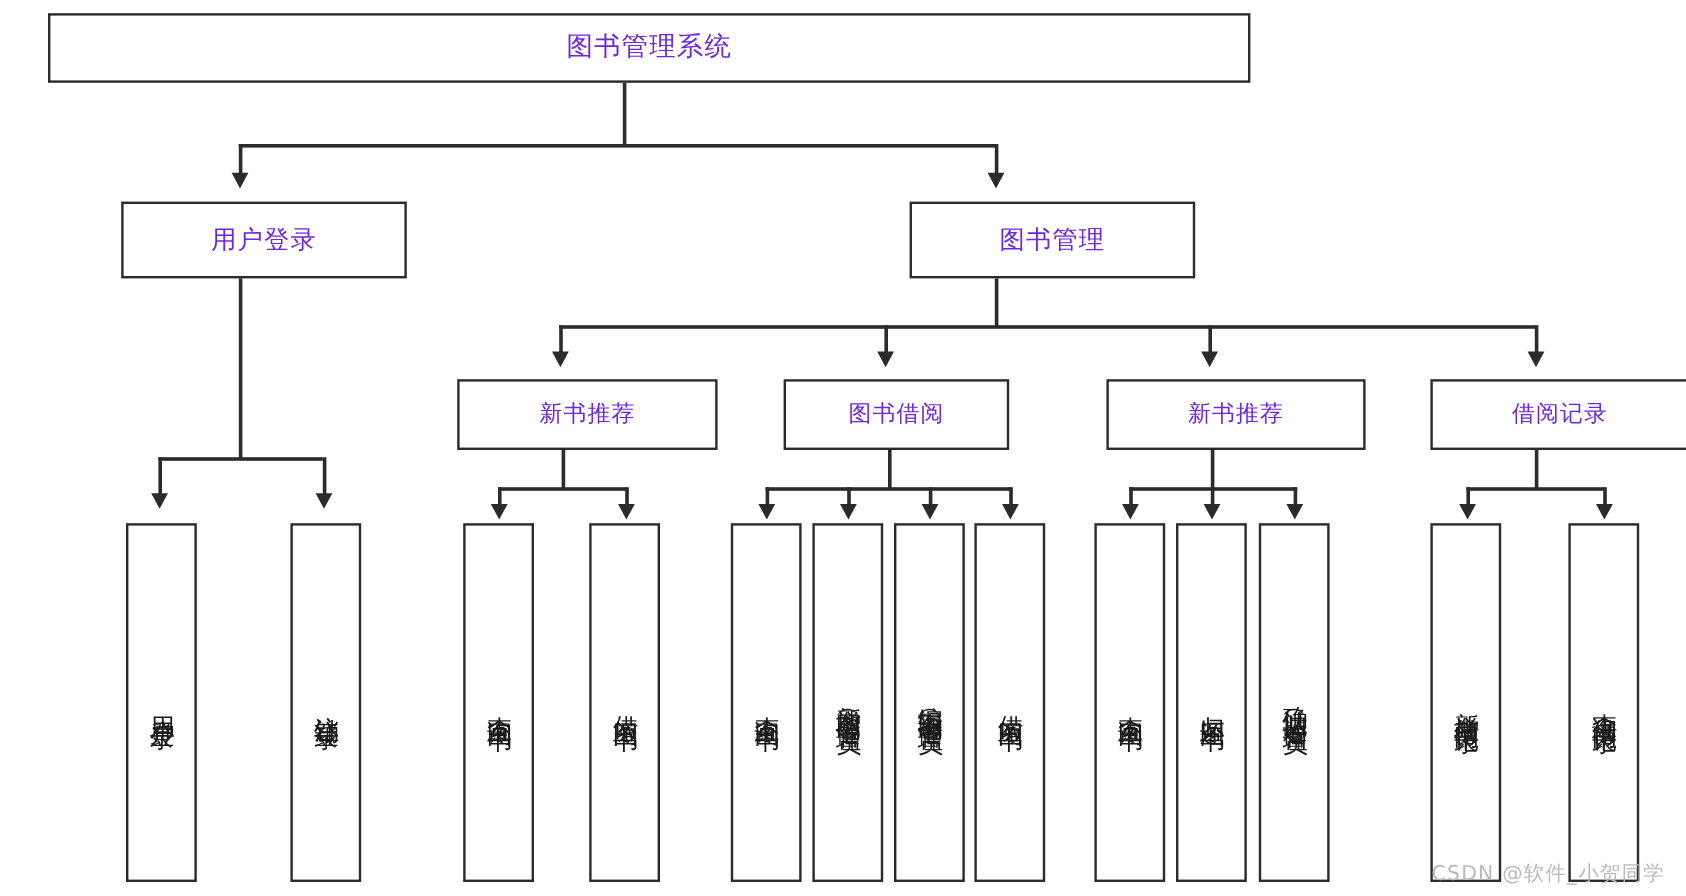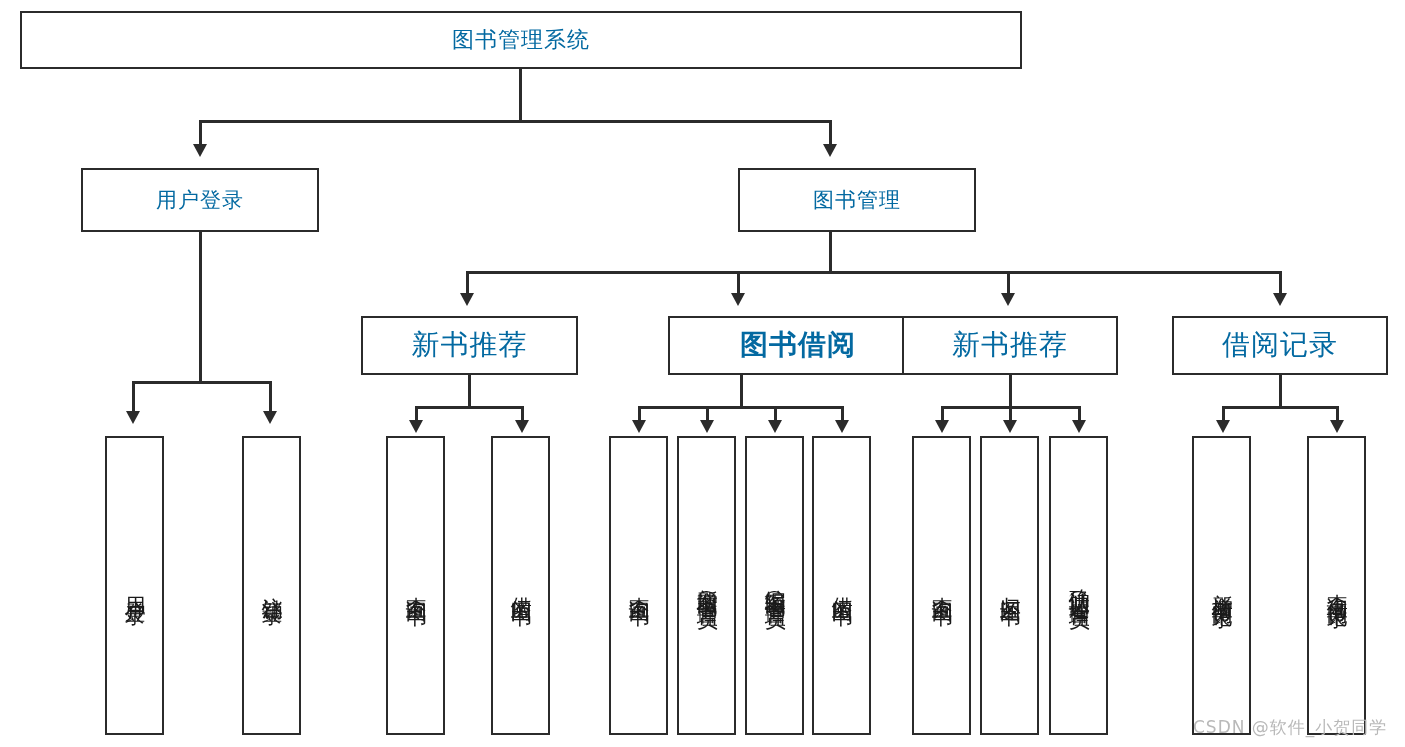--- a/index.html
+++ b/index.html
@@ -17,32 +17,33 @@
 
   
   .node{
     position:absolute;
     box-sizing:border-box;
     background:#ffffff;
     border:2.5px solid #2b2b2b;
     display:flex;
     align-items:center;
     justify-content:center;
-    color:#0369a1;
+    color:#6d28d9;
+    margin-left:20px;
   }
   .node-label{
     font-size:21px;
     line-height:1.15;
     letter-spacing:1px;
     white-space:nowrap;
   }
 
   .root .node-label{font-size:22px;}
   .lvl2 .node-label{font-size:21px;}
-  .lvl3 .node-label{font-size:28px;}
+  .lvl3 .node-label{font-size:19px;}
 
   
   .leaf{
     position:absolute;
     box-sizing:border-box;
     background:#ffffff;
     border:2.5px solid #2b2b2b;
     display:flex;
     align-items:center;
     justify-content:center;
@@ -125,21 +126,21 @@
 
   <div class="edge-v" style="left:1007px;top:271px;height:24px;"></div>
   <div class="arrow" style="left:1001px;top:293px;"></div>
 
   <div class="edge-v" style="left:1279px;top:271px;height:24px;"></div>
   <div class="arrow" style="left:1273px;top:293px;"></div>
 
   <div class="node lvl3" style="left:361px;top:316px;width:217px;height:59px;">
     <span class="node-label">新书推荐</span>
   </div>
-  <div class="node lvl3" style="left:668px;top:316px;width:260px;height:59px;font-weight:bold;">
+  <div class="node lvl3" style="left:633px;top:316px;width:188px;height:59px;">
     <span class="node-label">图书借阅</span>
   </div>
   <div class="node lvl3" style="left:902px;top:316px;width:216px;height:59px;">
     <span class="node-label">新书推荐</span>
   </div>
   <div class="node lvl3" style="left:1172px;top:316px;width:216px;height:59px;">
     <span class="node-label">借阅记录</span>
   </div>
 
   <div class="edge-v" style="left:468px;top:375px;height:32px;"></div>

